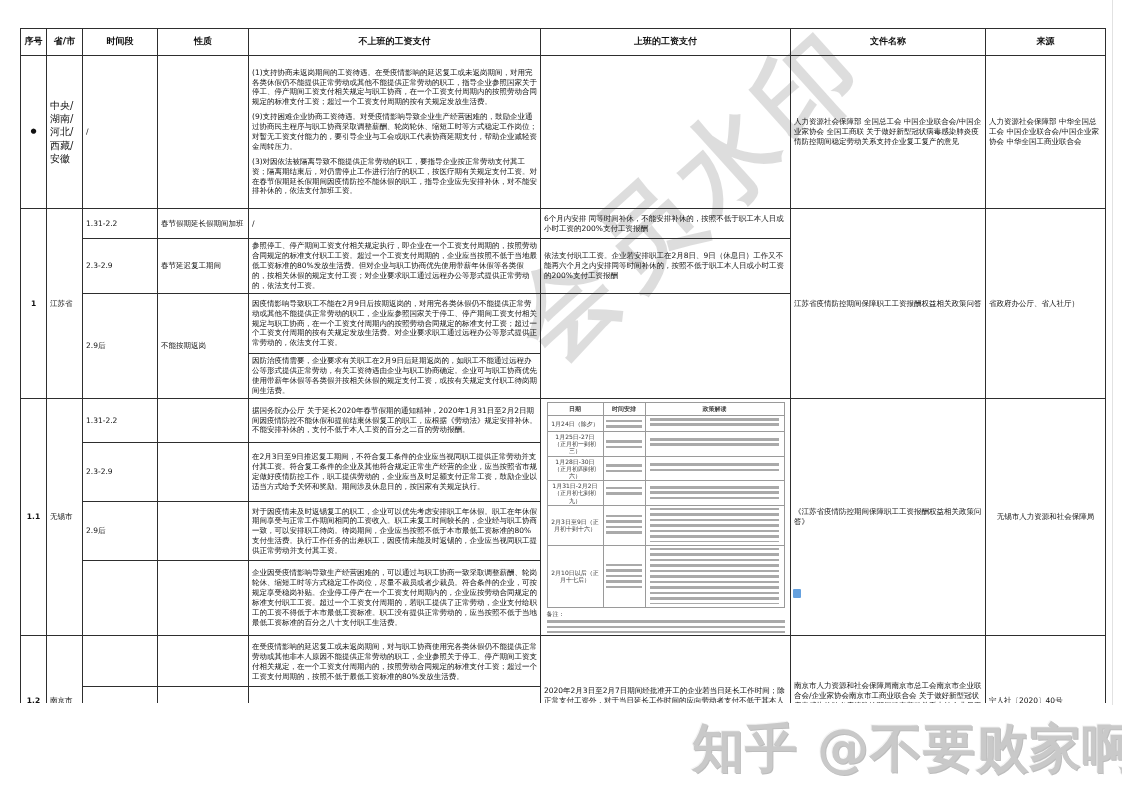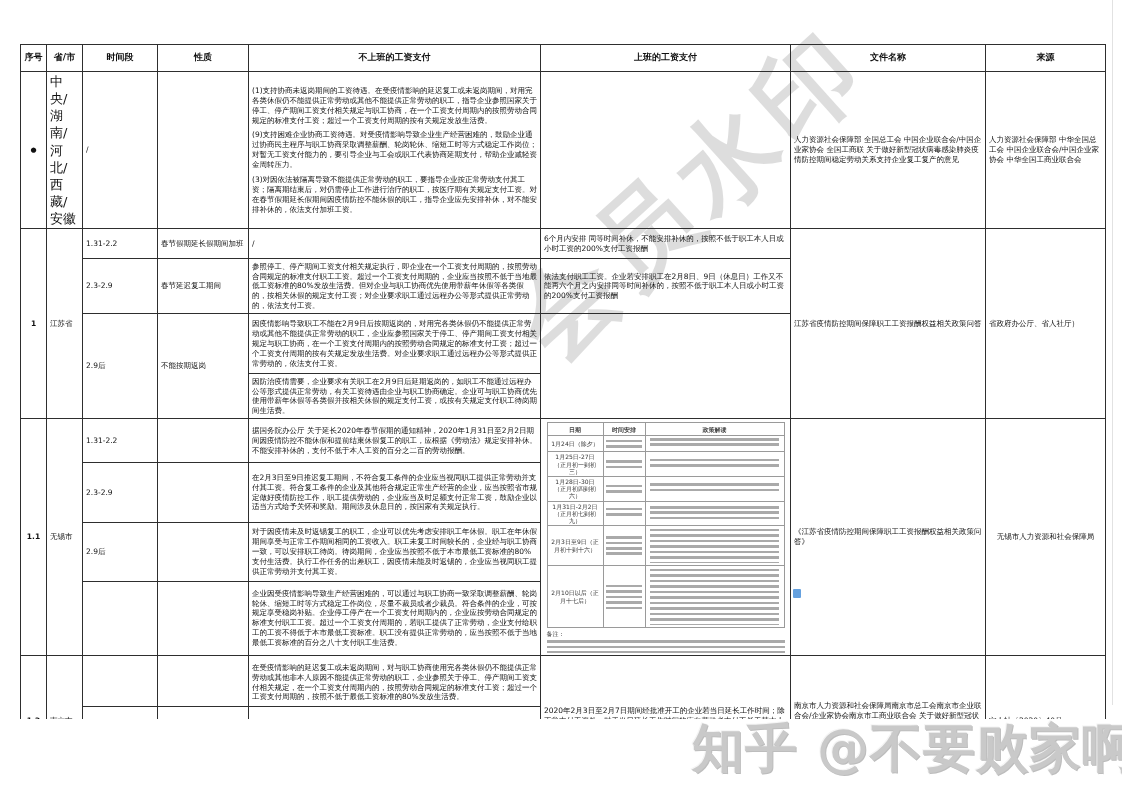--- a/index.html
+++ b/index.html
@@ -16,21 +16,21 @@
   }
   .wm-bottom{
     position:absolute;left:692px;top:714px;z-index:3;
     font-size:52px;font-weight:bold;letter-spacing:1px;color:#c9c9c9;
     text-shadow:1px 1px 0 #bdbdbd, -1px -1px 0 #f5f5f5;
     white-space:nowrap;
   }
   .edge-line{position:absolute;left:1112px;top:0;width:1px;height:705px;background:#e2e2e2;z-index:0;}
   .blue-dot{position:absolute;left:793px;top:589px;width:8px;height:9px;background:#4a90d9;border-radius:1px;z-index:3;opacity:.85;}
 
-  .tbl-wrap{position:absolute;left:20px;top:44px;width:1090px;height:675px;overflow:hidden;z-index:2;}
+  .tbl-wrap{position:absolute;left:20px;top:28px;width:1090px;height:675px;overflow:hidden;z-index:2;}
   table.main{border-collapse:collapse;table-layout:fixed;width:1085px;background:transparent;}
   table.main td,table.main th{
     border:1px solid #2e2e2e;padding:1px 3px;font-size:7.5px;line-height:1.32;
     vertical-align:middle;overflow:hidden;word-break:break-all;background:transparent;
   }
   table.main th{font-size:9px;font-weight:bold;text-align:center;padding:2px;}
   .no-cell{text-align:center;font-weight:bold;font-size:9px;}
   .region-cell{text-align:left;font-size:8px;}
   .period-cell{font-size:7.5px;}
   .v-top{vertical-align:top;}
@@ -88,21 +88,21 @@
       <th>不上班的工资支付</th>
       <th>上班的工资支付</th>
       <th>文件名称</th>
       <th>来源</th>
     </tr>
   </thead>
   <tbody>
 
     <tr style="height:153px">
       <td class="no-cell" style="font-size:7px">●</td>
-      <td class="region-cell" style="font-size:13px;text-align:left">中央/湖南/河北/西藏/安徽</td>
+      <td class="region-cell" style="font-size:10px;text-align:left">中央/湖南/河北/西藏/安徽</td>
       <td class="period-cell">/</td>
       <td></td>
       <td class="cellp">
         <p>(1)支持协商未返岗期间的工资待遇。在受疫情影响的延迟复工或未返岗期间，对用完各类休假仍不能提供正常劳动或其他不能提供正常劳动的职工，指导企业参照国家关于停工、停产期间工资支付相关规定与职工协商，在一个工资支付周期内的按照劳动合同规定的标准支付工资；超过一个工资支付周期的按有关规定发放生活费。</p>
         <p>(9)支持困难企业协商工资待遇。对受疫情影响导致企业生产经营困难的，鼓励企业通过协商民主程序与职工协商采取调整薪酬、轮岗轮休、缩短工时等方式稳定工作岗位；对暂无工资支付能力的，要引导企业与工会或职工代表协商延期支付，帮助企业减轻资金周转压力。</p>
         <p>(3)对因依法被隔离导致不能提供正常劳动的职工，要指导企业按正常劳动支付其工资；隔离期结束后，对仍需停止工作进行治疗的职工，按医疗期有关规定支付工资。对在春节假期延长假期间因疫情防控不能休假的职工，指导企业应先安排补休，对不能安排补休的，依法支付加班工资。</p>
       </td>
       <td></td>
       <td>人力资源社会保障部 全国总工会 中国企业联合会/中国企业家协会 全国工商联 关于做好新型冠状病毒感染肺炎疫情防控期间稳定劳动关系支持企业复工复产的意见</td>
       <td>人力资源社会保障部 中华全国总工会 中国企业联合会/中国企业家协会 中华全国工商业联合会</td>

